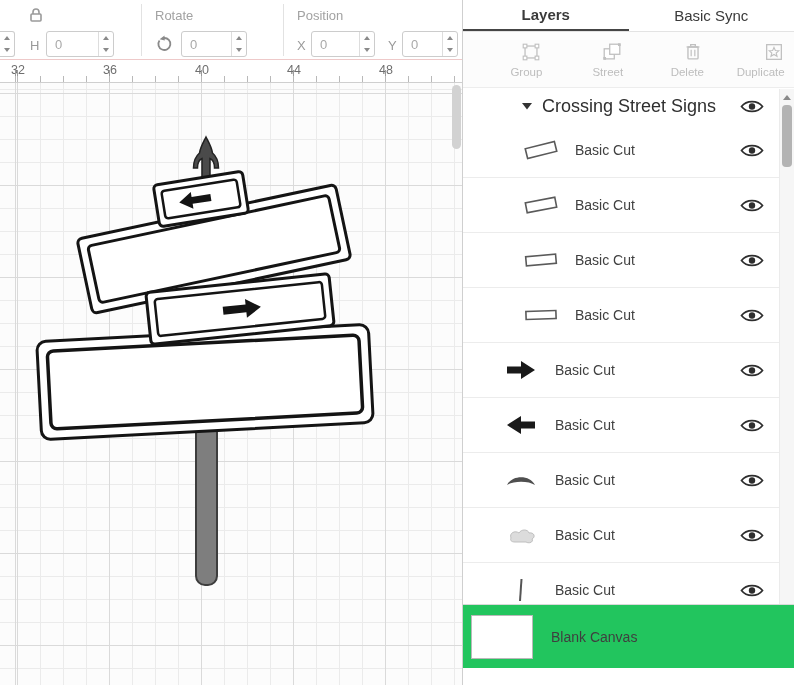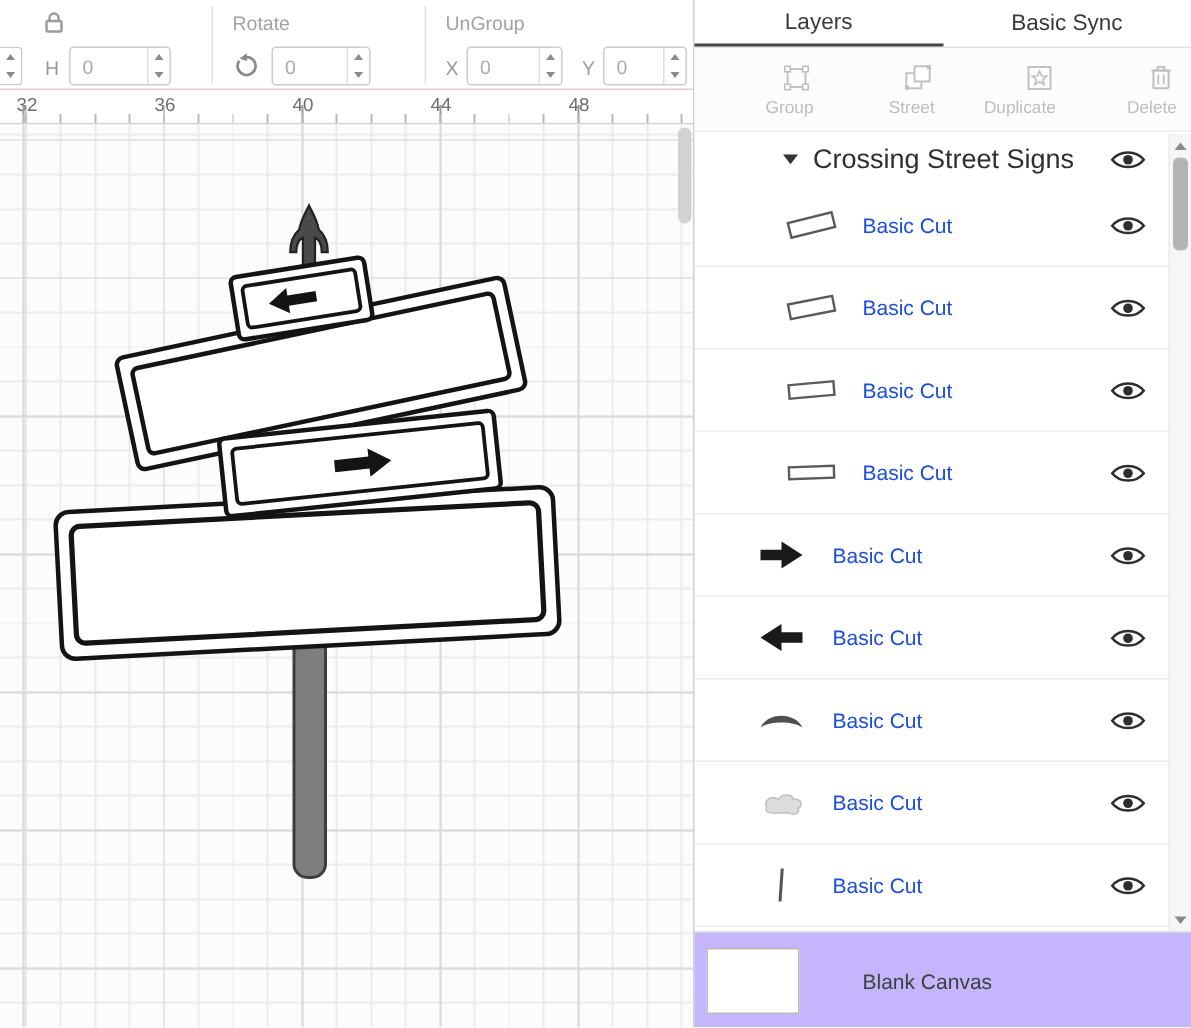--- a/index.html
+++ b/index.html
@@ -40,46 +40,46 @@
       repeating-linear-gradient(to right, #ebebeb 0 1px, transparent 1px 23px),
       repeating-linear-gradient(to bottom, #ebebeb 0 1px, transparent 1px 23px);
     background-position:17px 10px, 0 10px, 17px 10px, 0 10px; }
   .drawing { position:absolute; left:0; top:0; width:462px; height:602px; }
   .canvas-vthumb { position:absolute; right:1px; top:2px; width:9px; height:64px; background:#d2d2d2; border-radius:5px; }
 
   
   .panel { position:absolute; left:462px; top:0; width:332px; height:685px; background:#fff; border-left:1px solid #cfcfcf; }
   .tabs { display:flex; height:32px; border-bottom:1px solid #e3e3e3; }
   .tab { flex:1; display:flex; align-items:center; justify-content:center; font-size:15px; color:#3a3a3a; cursor:pointer; }
-  .tab.active { border-bottom:2px solid #454545; }
+  .tab.active { border-bottom:2px solid #454545;font-weight:bold; }
   .actions { height:56px; display:flex; justify-content:space-around; align-items:center; padding:0 4px; background:#fcfcfc; border-bottom:1px solid #ededed; }
   .action { display:flex; flex-direction:column; align-items:flex-end; gap:3px; width:70px; }
   .action svg { width:22px; height:22px; }
   .action .alabel { font-size:11.5px; color:#bdbdbd; }
 
   .layer-list { position:absolute; top:89px; bottom:64px; left:0; right:0; overflow:hidden; }
   .group-header { height:34px; display:flex; align-items:center; padding-left:58px; }
   .group-header .chev { width:12px; height:8px; margin-right:9px; }
   .group-title { font-size:18px; font-weight:500; color:#2f2f2f; }
   .row { height:55px; display:flex; align-items:center; border-bottom:1px solid #ececec; cursor:pointer; }
   .row.indent-2 { padding-left:58px; }
   .row.indent-1 { padding-left:38px; }
   .thumb { width:40px; height:28px; margin-right:14px; flex:0 0 auto; }
-  .row-label { font-size:14px; color:#1d4ed8; }
+  .row-label { font-size:14px; color:#404040; }
   .eye-btn { margin-left:auto; margin-right:30px; width:24px; height:17px; cursor:pointer; flex:0 0 auto; }
   .eye-btn svg { width:24px; height:17px; }
 
   .panel-scrollbar { position:absolute; right:0; top:89px; bottom:64px; width:15px; background:#f6f6f6; border-left:1px solid #ebebeb; }
   .sb-arrow { position:absolute; left:0; width:100%; height:14px; display:flex; align-items:center; justify-content:center; }
   .sb-arrow.up { top:1px; } .sb-arrow.down { bottom:1px; }
   .sb-tri-up { width:0; height:0; border-left:4px solid transparent; border-right:4px solid transparent; border-bottom:5px solid #8a8a8a; }
   .sb-tri-down { width:0; height:0; border-left:4px solid transparent; border-right:4px solid transparent; border-top:5px solid #8a8a8a; }
   .sb-thumb { position:absolute; left:2px; top:16px; width:10px; height:62px; background:#b3b3b3; border-radius:4px; }
 
-  .bottom-row { position:absolute; bottom:0; left:0; right:0; height:64px; border-top:1px solid #d9d9d9; display:flex; align-items:center; padding-left:8px; background:#c4b5fd;gap:24px; }
+  .bottom-row { position:absolute; bottom:17px; left:0; right:0; height:64px; border-top:1px solid #d9d9d9; display:flex; align-items:center; padding-left:8px; background:#22c55e; }
   .swatch { width:62px; height:44px; background:#fff; border:1px solid #b9b9b9; margin-right:18px; }
   .bottom-label { font-size:14px; color:#3f3f3f; }
 </style>
 </head>
 <body>
 
 <svg width="0" height="0" style="position:absolute">
   <defs>
     <symbol id="sym-eye" viewBox="0 0 24 17">
       <path d="M1.5 8.5 C6.5 2, 17.5 2, 22.5 8.5 C17.5 15, 6.5 15, 1.5 8.5 Z" fill="none" stroke="#2e2e2e" stroke-width="1.7"></path>
@@ -198,21 +198,21 @@
             <i class="tri-up"></i>
           </span>
           <span>
             <i class="tri-down"></i>
           </span>
         </div>
     </div>
 
     <div class="vsep" style="left:283px;"></div>
 
-    <span class="tb-label" style="left:297px; top:8px;">UnGroup</span>
+    <span class="tb-label" style="left:297px; top:8px;">Position</span>
     <span class="tb-axis" style="left:297px; top:38px;">X</span>
     <div class="num-input" style="left:311px; top:31px; width:64px;">
       <span class="val">0</span>
       <div class="stepper">
           <span>
             <i class="tri-up"></i>
           </span>
           <span>
             <i class="tri-down"></i>
           </span>
@@ -293,29 +293,29 @@
         <span class="alabel">Group</span>
       </div>
       <div class="action">
         <svg>
             <use href="#sym-ungroup"></use>
           </svg>
         <span class="alabel">Street</span>
       </div>
       <div class="action">
         <svg>
-            <use href="#sym-duplicate"></use>
-          </svg>
-        <span class="alabel">Duplicate</span>
+            <use href="#sym-delete"></use>
+          </svg>
+        <span class="alabel">Delete</span>
       </div>
       <div class="action">
         <svg>
-            <use href="#sym-delete"></use>
-          </svg>
-        <span class="alabel">Delete</span>
+            <use href="#sym-duplicate"></use>
+          </svg>
+        <span class="alabel">Duplicate</span>
       </div>
     </div>
 
     <div class="layer-list">
       <div class="group-header">
         <svg class="chev">
             <use href="#sym-chevron-down"></use>
           </svg>
         <span class="group-title">Crossing Street Signs</span>
         <span class="eye-btn"><svg>

